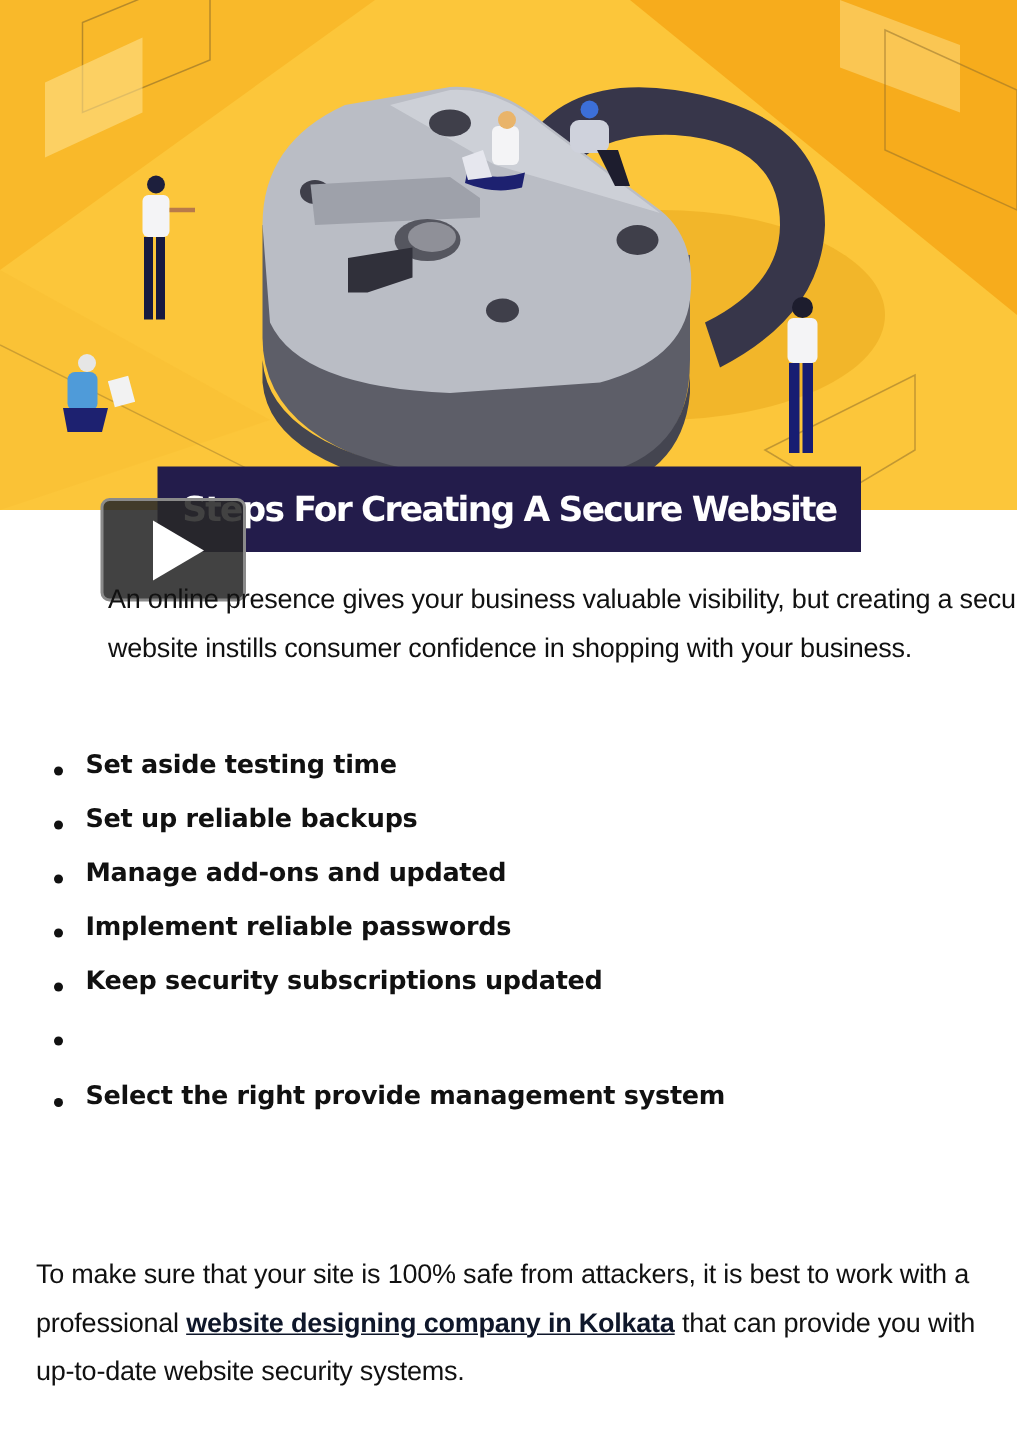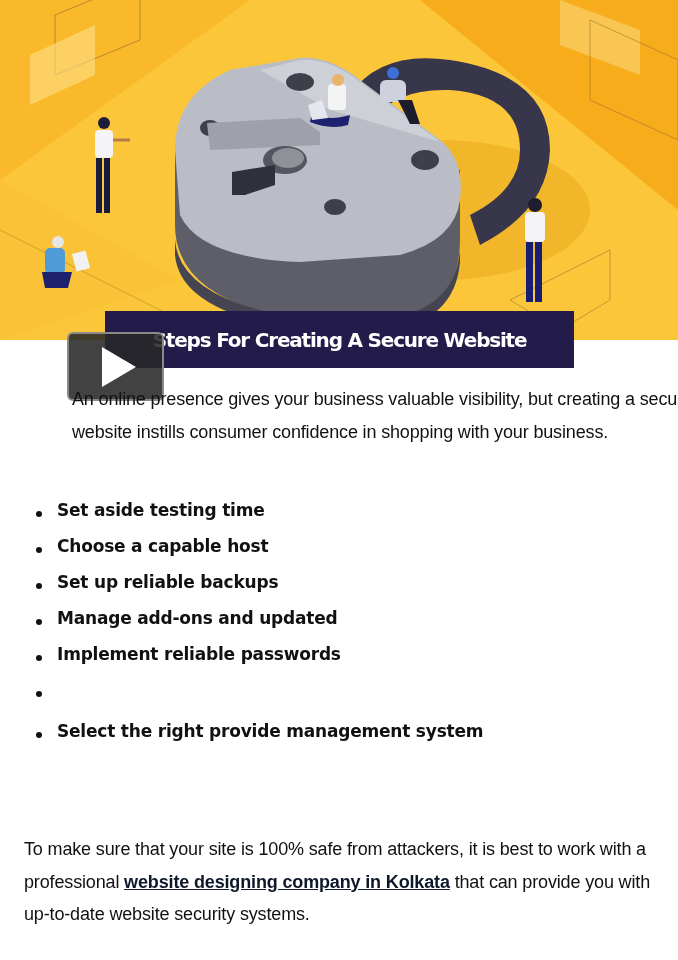--- a/index.html
+++ b/index.html
@@ -7,21 +7,21 @@
   body { position: relative; font-family: "Liberation Sans", sans-serif; color: #111; }
 
   .hero { position: absolute; left: 0; top: 0; width: 678px; height: 340px; overflow: hidden; background: #fcc63a; }
   .hero svg { position: absolute; left: 0; top: 0; }
 
   .title-banner {
     position: absolute; left: 105px; top: 311px; width: 469px; height: 57px;
     background: #231c4b; display: flex; align-items: center; justify-content: center;
   }
   .title-banner h1 {
-    font-family: "DejaVu Sans", sans-serif; font-weight: bold; font-size: 20px;
+    font-family: "DejaVu Sans", sans-serif; font-weight: bold; font-size: 23px;
     color: #ffffff; letter-spacing: -1.2px; white-space: nowrap;
   }
 
   .play-button {
     position: absolute; left: 67px; top: 332px; width: 97px; height: 69px;
     background: rgba(40,40,40,0.88); border: 2px solid #8a8a8a; border-radius: 6px;
     cursor: pointer;
   }
   .play-button .play-icon {
     position: absolute; left: 33px; top: 13px; width: 0; height: 0;
@@ -118,33 +118,33 @@
 
 <p class="para intro">An online presence gives your business valuable visibility, but creating a secure website instills consumer confidence in shopping with your business.</p>
 
 <ul class="steps">
   <li>
       <span class="bullet"></span>
       <span class="step-text">Set aside testing time</span>
     </li>
   <li>
       <span class="bullet"></span>
-      <span class="step-text">Choose a capable host</span>
-    </li>
-  <li>
-      <span class="bullet"></span>
       <span class="step-text">Set up reliable backups</span>
     </li>
   <li>
       <span class="bullet"></span>
       <span class="step-text">Manage add-ons and updated</span>
     </li>
   <li>
       <span class="bullet"></span>
       <span class="step-text">Implement reliable passwords</span>
+    </li>
+  <li>
+      <span class="bullet"></span>
+      <span class="step-text">Keep security subscriptions updated</span>
     </li>
   <li>
       <span class="bullet"></span>
     </li>
   <li class="last">
       <span class="bullet"></span>
       <span class="step-text">Select the right provide management system</span>
     </li>
 </ul>
 

